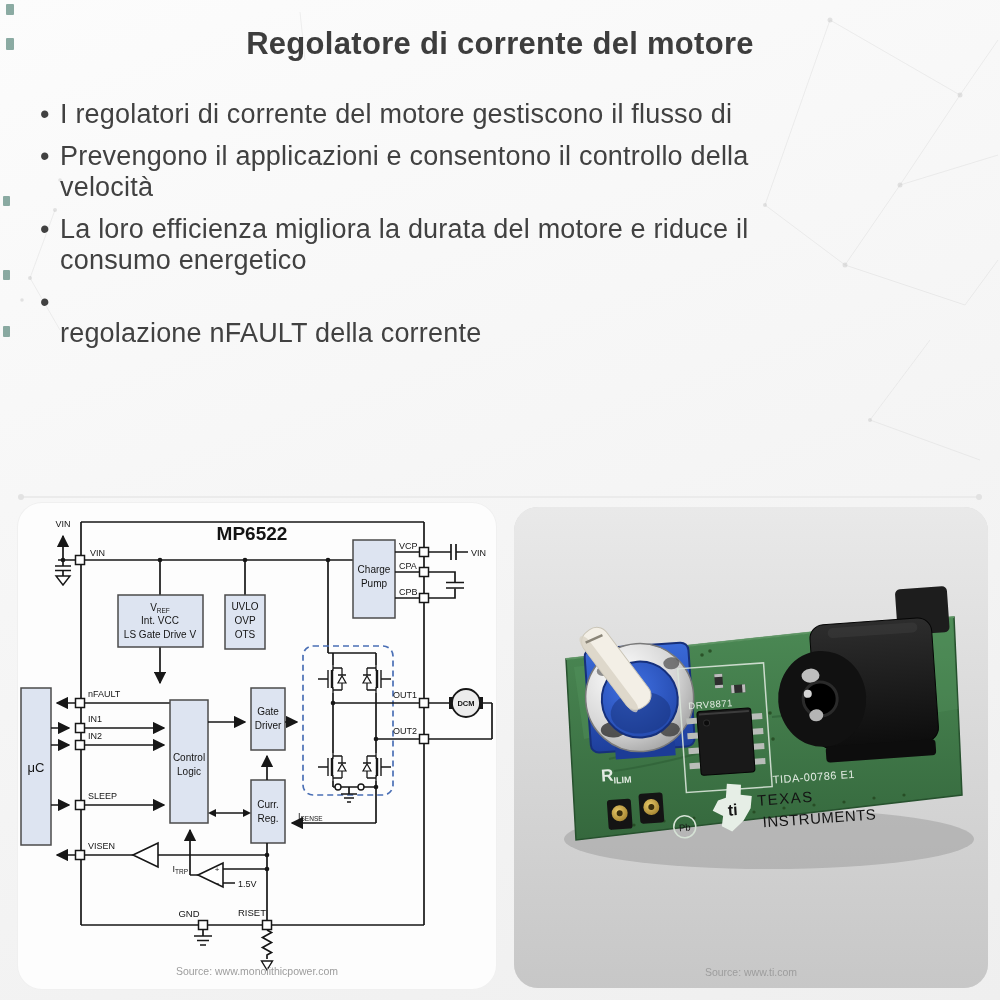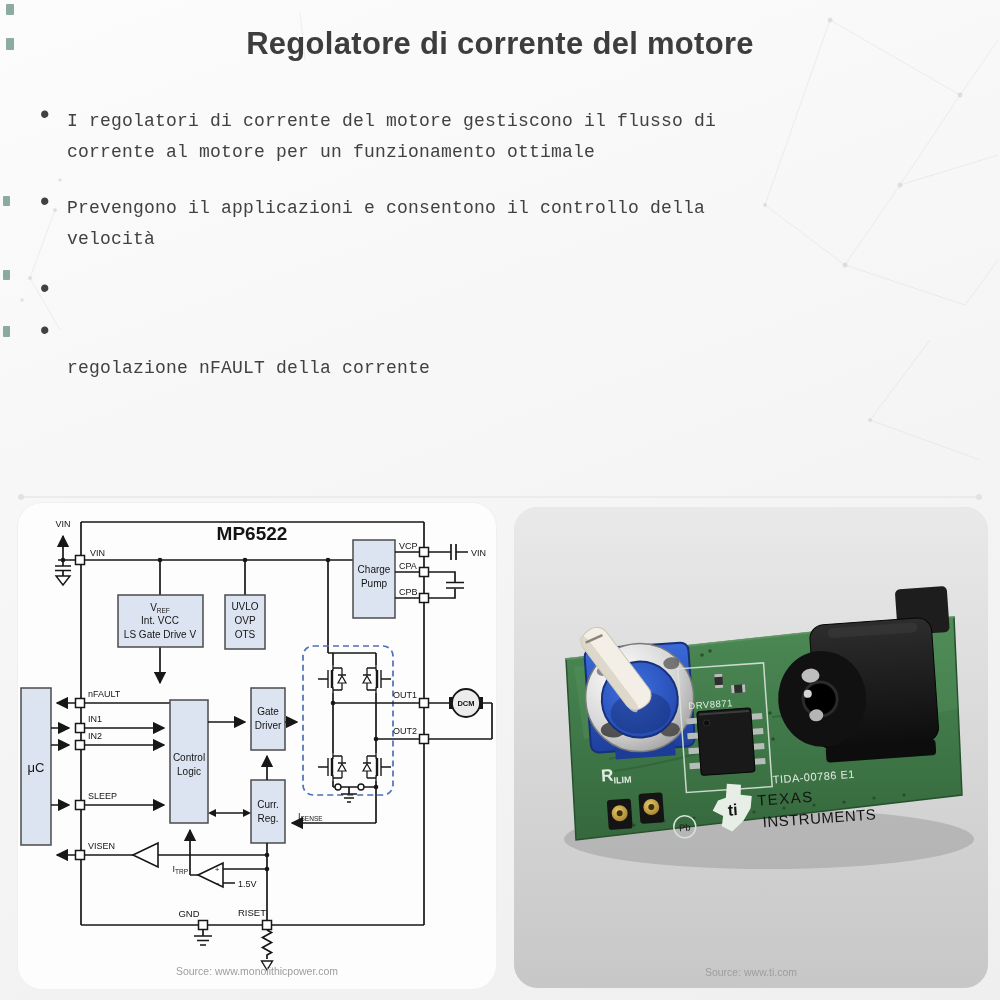--- a/index.html
+++ b/index.html
@@ -5,21 +5,21 @@
   html,body{margin:0;padding:0;}
   body{width:1000px;height:1000px;overflow:hidden;font-family:"Liberation Sans",sans-serif;}
   .slide{position:relative;width:1000px;height:1000px;background:linear-gradient(160deg,#fcfcfc 0%,#f4f4f4 60%,#efefef 100%);}
   .bg-mesh{position:absolute;inset:0;pointer-events:none;}
   .edge-mark{position:absolute;background:#1a5a4a;opacity:.5;border-radius:1px;}
   h1.title{position:absolute;top:26px;left:0;right:0;margin:0;text-align:center;
            font-size:31px;font-weight:bold;color:#3d3d3d;letter-spacing:.3px;}
   .bullets{position:absolute;top:99px;left:40px;right:28px;}
   .bullet{display:flex;margin-bottom:11px;}
   .dot{width:20px;flex:0 0 20px;font-size:27px;color:#414141;line-height:31px;}
-  .btext{margin:7px;font-size:18px;color:#414141;line-height:31px;letter-spacing:.2px;font-family:Liberation Mono, monospace;}
+  .btext{margin:0;font-size:27px;color:#414141;line-height:31px;letter-spacing:.2px;}
   .divider{position:absolute;top:496px;left:20px;right:20px;height:2px;background:#ebebeb;border-radius:1px;}
   .divider i{position:absolute;top:-2px;width:6px;height:6px;border-radius:50%;background:#e2e2e2;}
   .divider i.dl{left:-2px}.divider i.dr{right:-2px}
   figure.card{position:absolute;margin:0;border-radius:24px;overflow:hidden;}
   .card.left{left:18px;top:503px;width:478px;height:486px;background:#fdfdfd;box-shadow:0 0 0 1px #f0f0f0;}
   .card.right{left:514px;top:507px;width:474px;height:481px;background:#d9d9d9;}
   .card svg{display:block;width:100%;height:100%;}
   
   .wire{stroke:#171717;stroke-width:1.7;fill:none;}
   .thin{stroke:#171717;stroke-width:1.3;fill:none;}
@@ -66,28 +66,29 @@
   <div class="edge-mark" style="left:6px;top:38px;width:8px;height:12px"></div>
   <div class="edge-mark" style="left:3px;top:196px;width:7px;height:10px"></div>
   <div class="edge-mark" style="left:3px;top:270px;width:7px;height:10px"></div>
   <div class="edge-mark" style="left:3px;top:326px;width:7px;height:11px"></div>
 
   <h1 class="title">Regolatore di corrente del motore</h1>
 
   <div class="bullets">
     <div class="bullet">
       <span class="dot">•</span>
-      <p class="btext"><span>I regolatori di corrente del motore gestiscono il flusso di</span><br><span>corrente al motore per un funzionamento ottimale</span></p>
+      <p class="btext"><span>I regolatori di corrente del motore gestiscono il flusso di</span><br></p>
     </div>
     <div class="bullet">
       <span class="dot">•</span>
       <p class="btext"><span>Prevengono il applicazioni e consentono il controllo della</span><br><span>velocità</span></p>
     </div>
     <div class="bullet">
       <span class="dot">•</span>
+      <p class="btext"><span>La loro efficienza migliora la durata del motore e riduce il</span><br><span>consumo energetico</span></p>
     </div>
     <div class="bullet">
       <span class="dot">•</span>
       <p class="btext"><br><span>regolazione nFAULT della corrente</span></p>
     </div>
   </div>
 
   <div class="divider">
       <i class="dl"></i>
       <i class="dr"></i>

